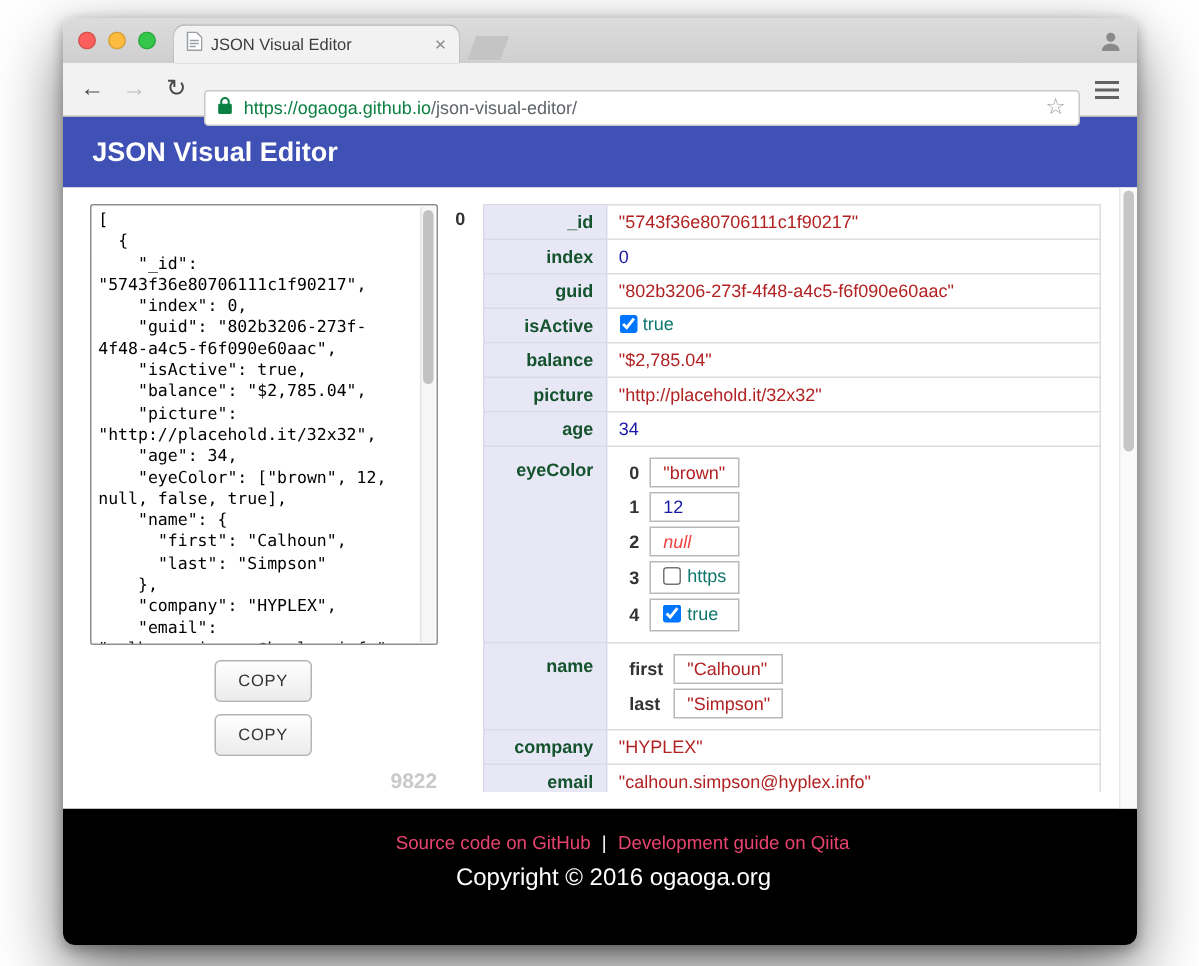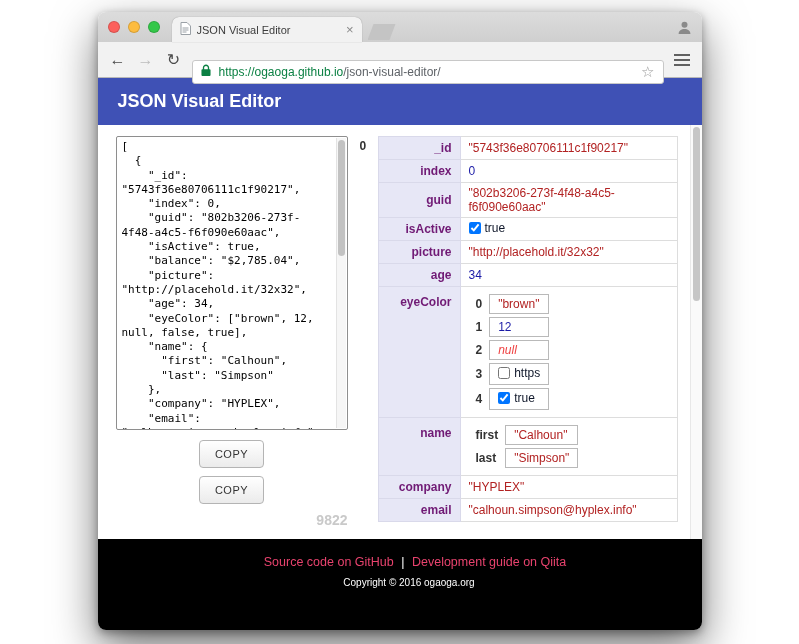--- a/index.html
+++ b/index.html
@@ -3,21 +3,21 @@
 <meta charset="utf-8">
 <style>
   * { box-sizing: border-box; }
   html,body { margin:0; padding:0; }
   body {
     width:799px; height:644px; overflow:hidden;
     background:#fff;
     font-family:"Liberation Sans", sans-serif;
   }
   .window {
-    width:604px; margin:12px auto 0;
+    width:716px; margin:12px auto 0;
     border-radius:8px; overflow:hidden;
     box-shadow:0 18px 45px rgba(0,0,0,.55), 0 3px 10px rgba(0,0,0,.35);
     background:#fff;
   }
 
   
   .tabstrip {
     height:30px; background:linear-gradient(#dcdcdc,#cfcfcf);
     display:flex; align-items:center; padding:0 10px; position:relative;
   }
@@ -96,31 +96,31 @@
     background:linear-gradient(#ffffff,#ebebeb); cursor:pointer;
   }
   .char-count { margin-left:auto; color:#c9c9c9; font-size:14px; font-weight:bold; }
 
   
   .right { flex:1; margin-left:12px; display:flex; align-items:flex-start; overflow:hidden; }
   .array-index { width:18px; flex:none; font-size:12px; font-weight:bold; color:#333; padding-top:3px; }
   table.vtable { border-collapse:collapse; width:100%; border:1px solid #ccc; }
   table.vtable th {
     background:#e7e7f6; border:1px solid #d9d9ea;
-    font-size:12px; font-weight:bold; color:#701a75;
+    font-size:12px; font-weight:bold; color:#14532d;
     text-align:right; padding:4px 8px; width:82px; vertical-align:middle;
   }
   table.vtable th.vtop { vertical-align:top; padding-top:8px; }
   table.vtable td {
     border:1px solid #ddd; padding:3px 8px;
     font-size:12px; color:#333; vertical-align:middle;
   }
   .str  { color:#b22222; }
   .num  { color:#1a1aa6; }
-  .bool { color:#0f172a; }
+  .bool { color:#0f766e; }
   .null { color:#ef4444; font-style:italic; }
   .boolval { display:inline-flex; align-items:center; gap:4px; }
   input[type="checkbox"] { width:12px; height:12px; margin:0; }
 
   table.ntable { border-collapse:separate; border-spacing:3px; margin:1px 0; }
   td.nidx, td.nkey {
     border:none !important; padding:2px 4px !important;
     font-weight:bold; color:#333; text-align:left; font-size:11px;
   }
   td.nval {
@@ -139,21 +139,21 @@
   }
 
   
   .footer {
     background:#000; color:#fff; text-align:center;
     padding:16px 0 0; height:91px;
   }
   .footer-links { font-size:12.5px;margin-left:31px; }
   .footer-link { color:#e8436e; cursor:pointer; }
   .footer-sep { color:#fff; margin:0 4px; }
-  .copyright { margin-top:8px; font-size:10px; color:#fff;padding-left:19px; }
+  .copyright { margin-top:8px; font-size:16px; color:#fff;padding-left:19px; }
 </style>
 </head>
 <body>
 
 <div class="window">
 
   <div class="tabstrip">
     <div class="lights">
       <div class="light red"></div>
       <div class="light yellow"></div>
@@ -253,20 +253,24 @@
           <tr>
             <th>isActive</th>
             <td>
               <label class="boolval">
                 <input type="checkbox" checked="" style="">
                 <span class="bool">true</span>
               </label>
             </td>
           </tr>
           <tr>
+            <th>balance</th>
+            <td><span class="str">"$2,785.04"</span></td>
+          </tr>
+          <tr>
             <th>picture</th>
             <td><span class="str">"http://placehold.it/32x32"</span></td>
           </tr>
           <tr>
             <th>age</th>
             <td><span class="num">34</span></td>
           </tr>
 
           <tr>
             <th class="vtop">eyeColor</th>

